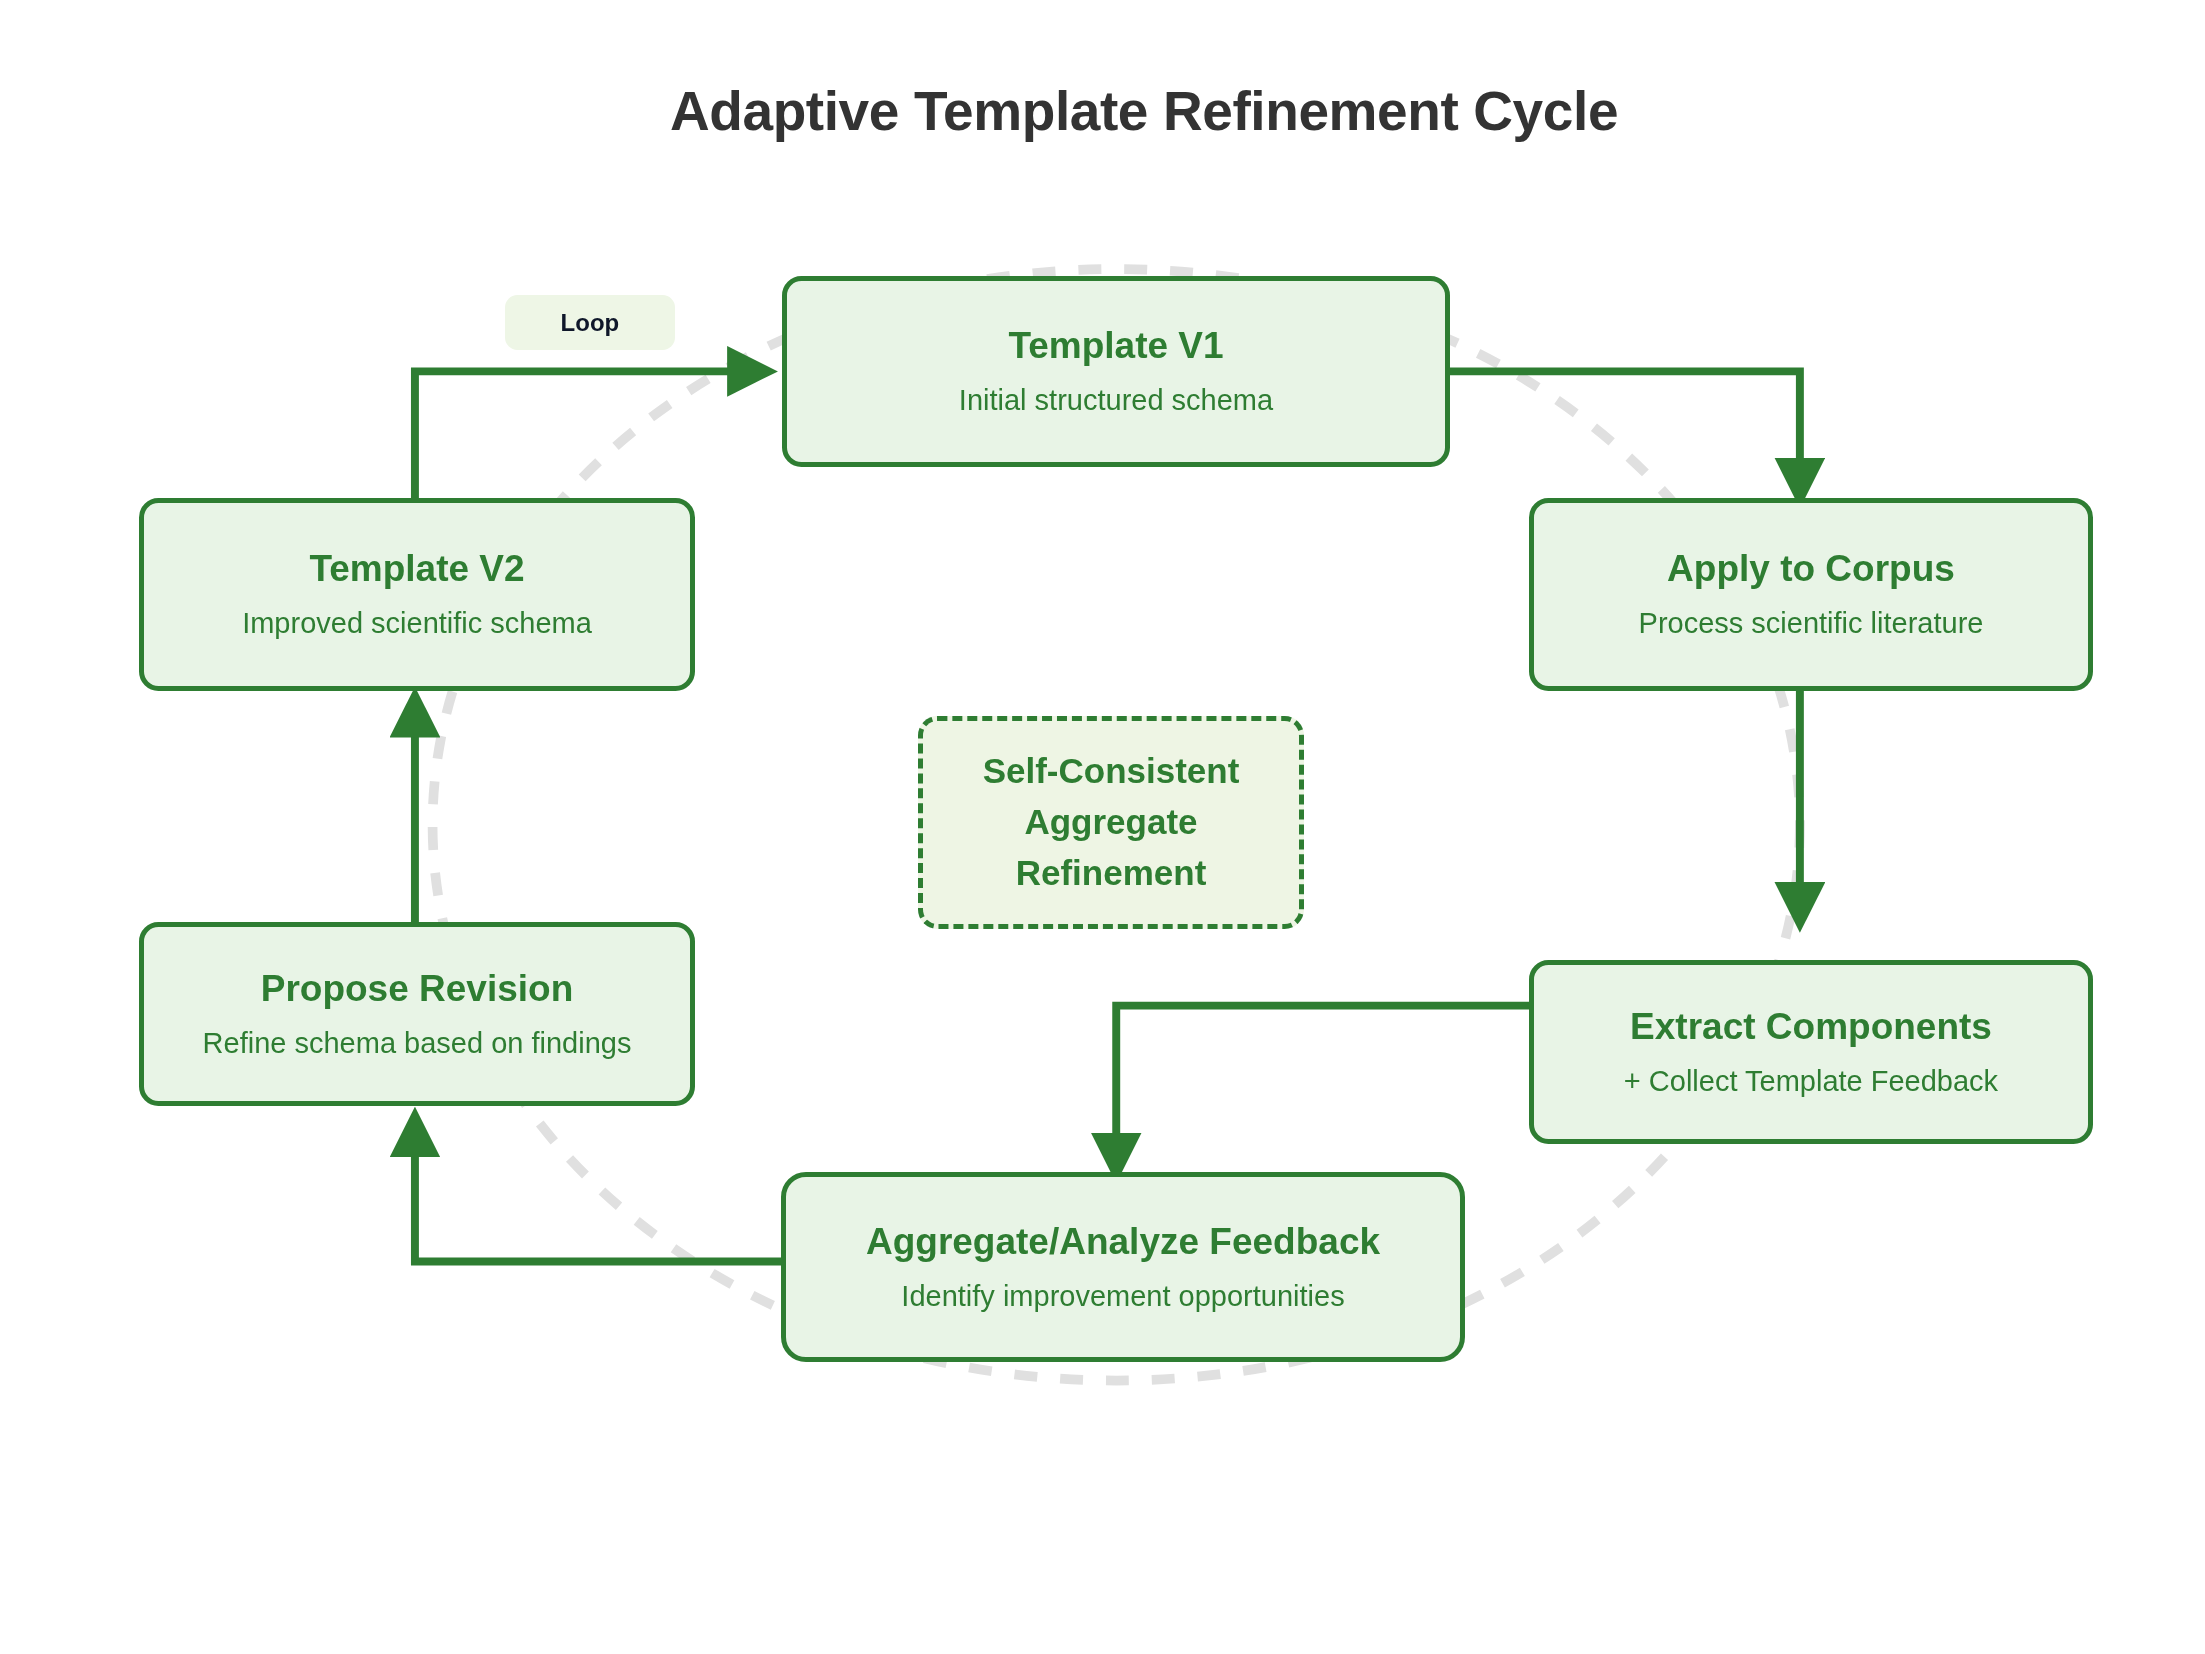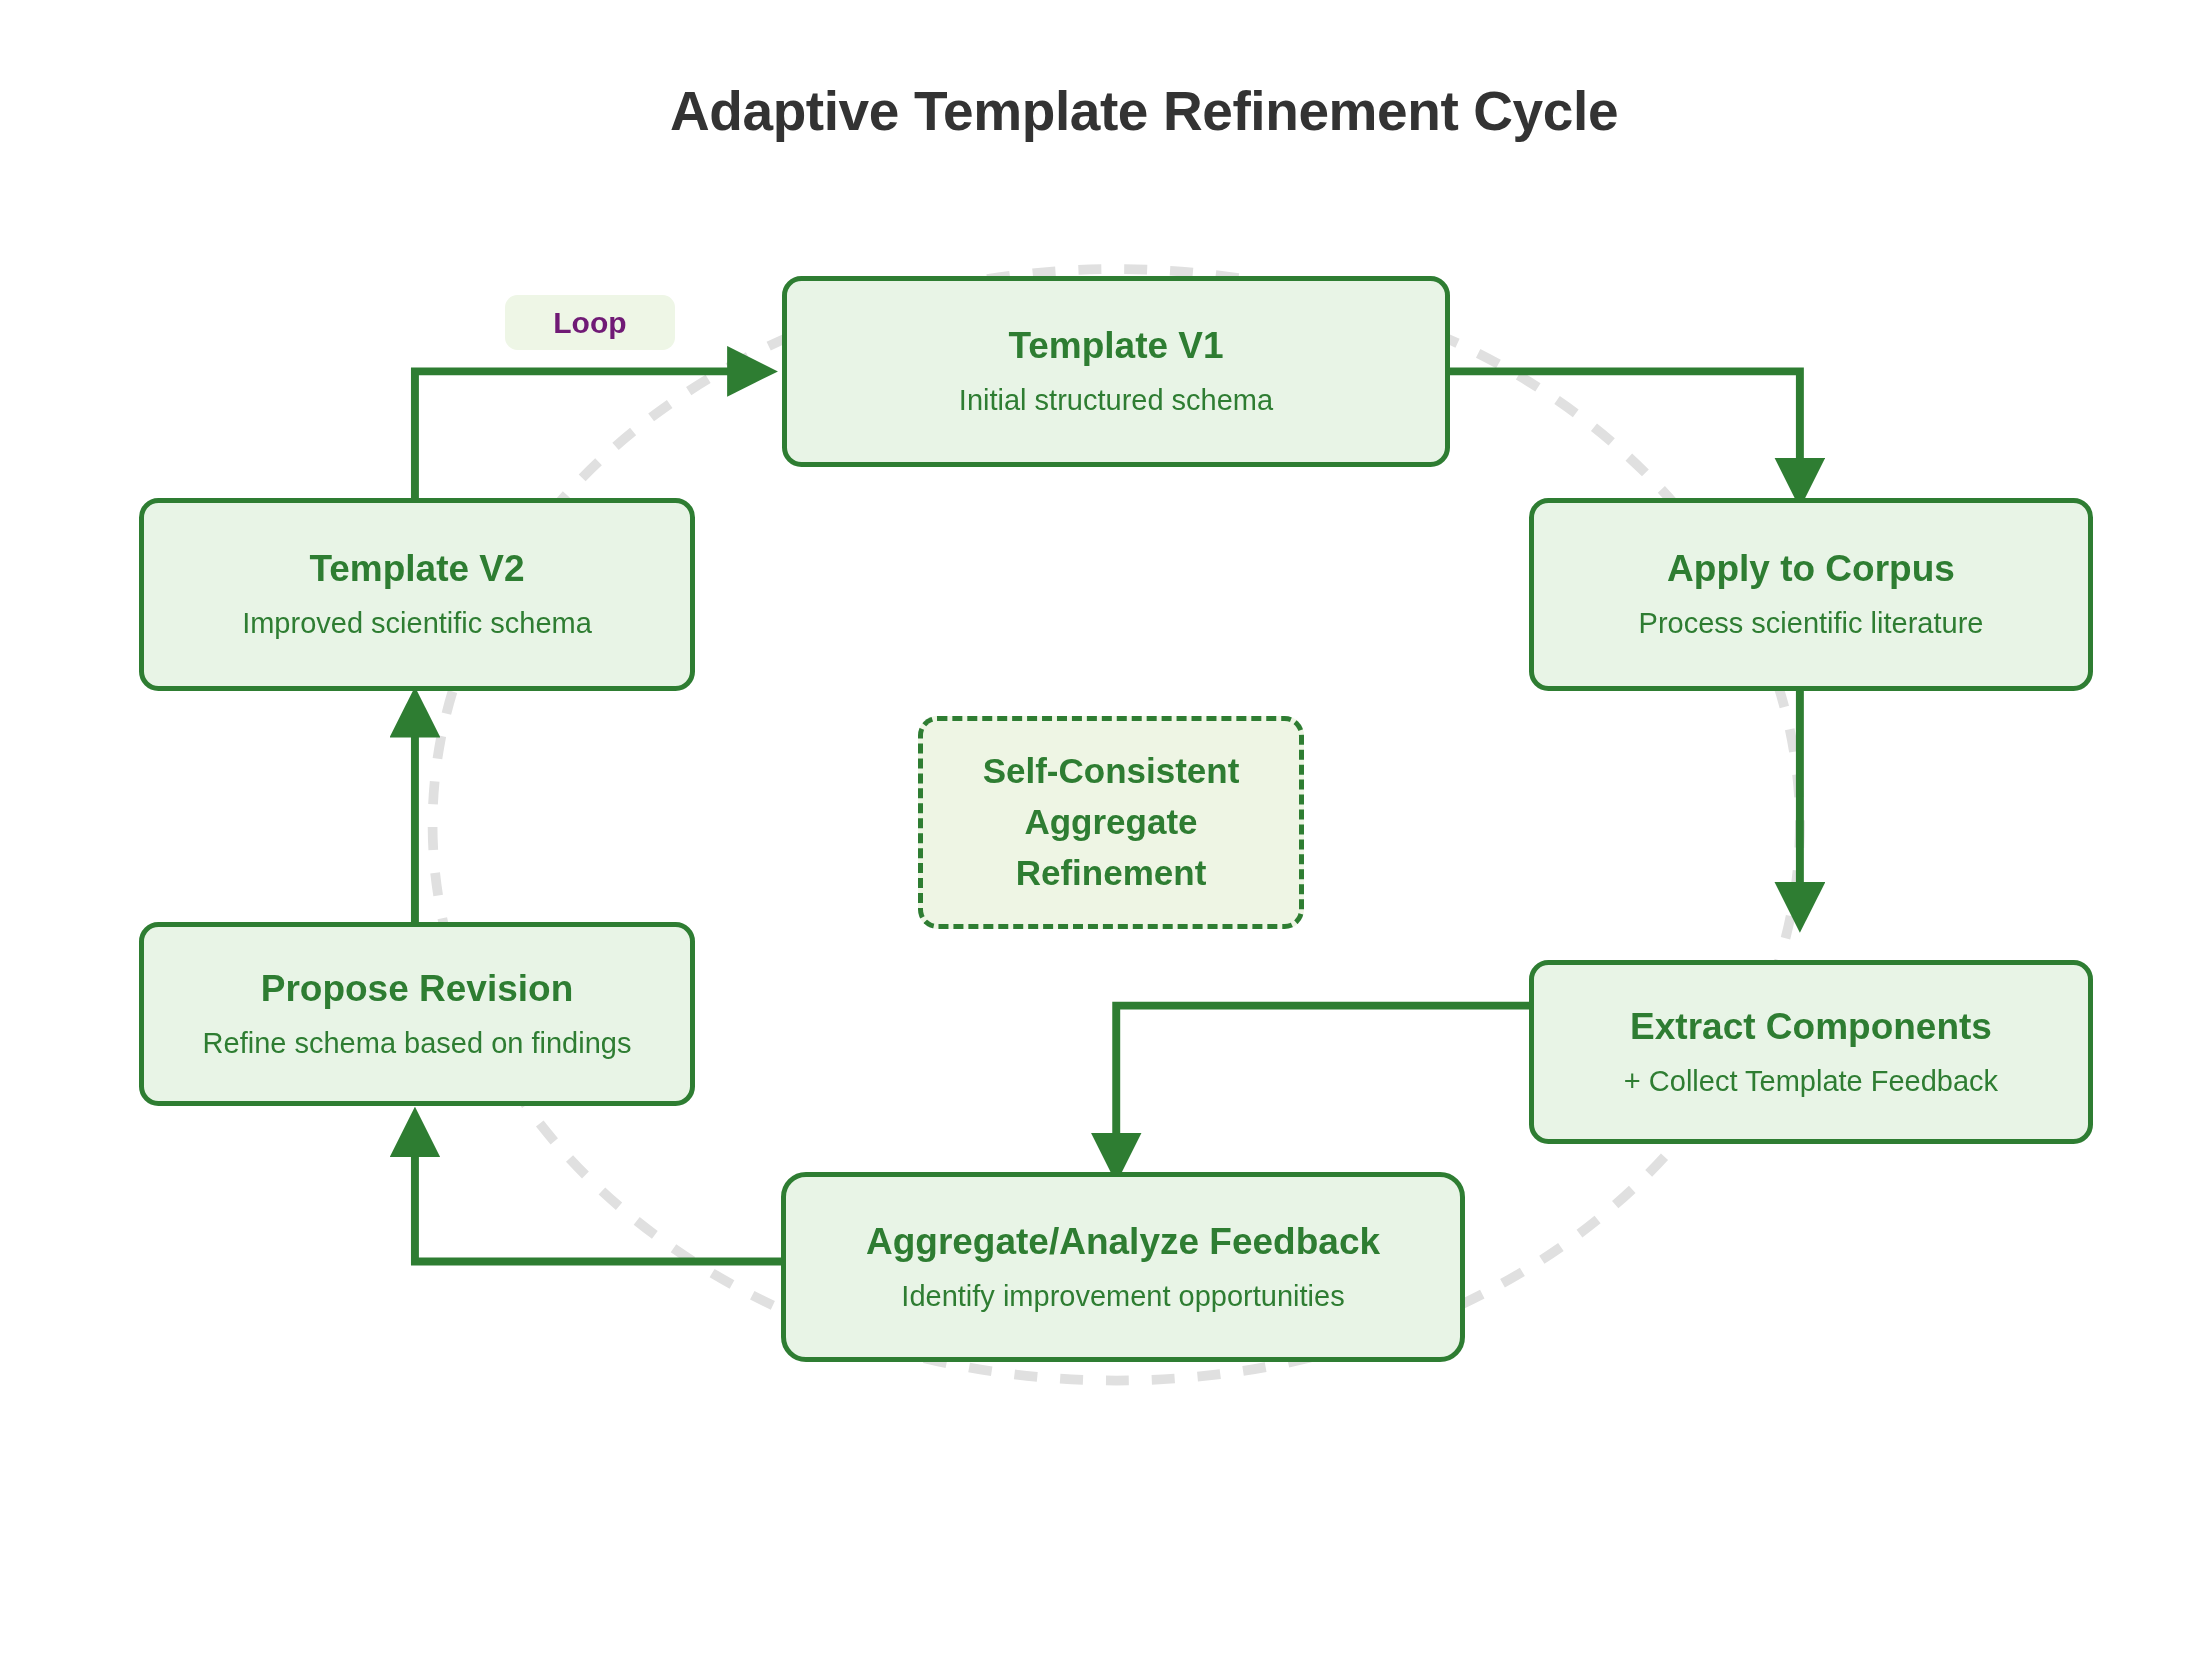--- a/index.html
+++ b/index.html
@@ -77,22 +77,22 @@
   .node-center .c-line {
     font-size: 35px;
     font-weight: bold;
     color: #2e7d32;
     line-height: 1.45;
   }
   .edge-label {
     position: absolute;
     background: #eef6e6;
     border-radius: 12.4px;
-    color: #701a75;
-    font-size: 30px;
+    color: #0f172a;
+    font-size: 24px;
     font-weight: bold;
     display: flex;
     align-items: center;
     justify-content: center;
     padding: 0 19.4px;
   }
 </style>
 </head>
 <body>
 

